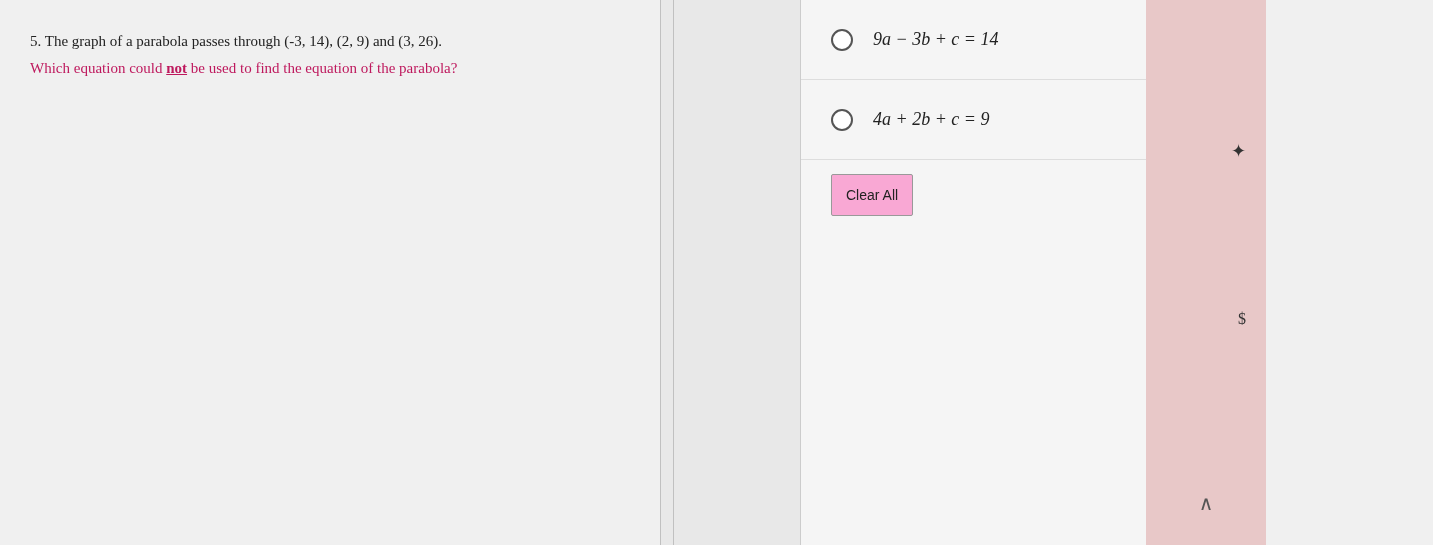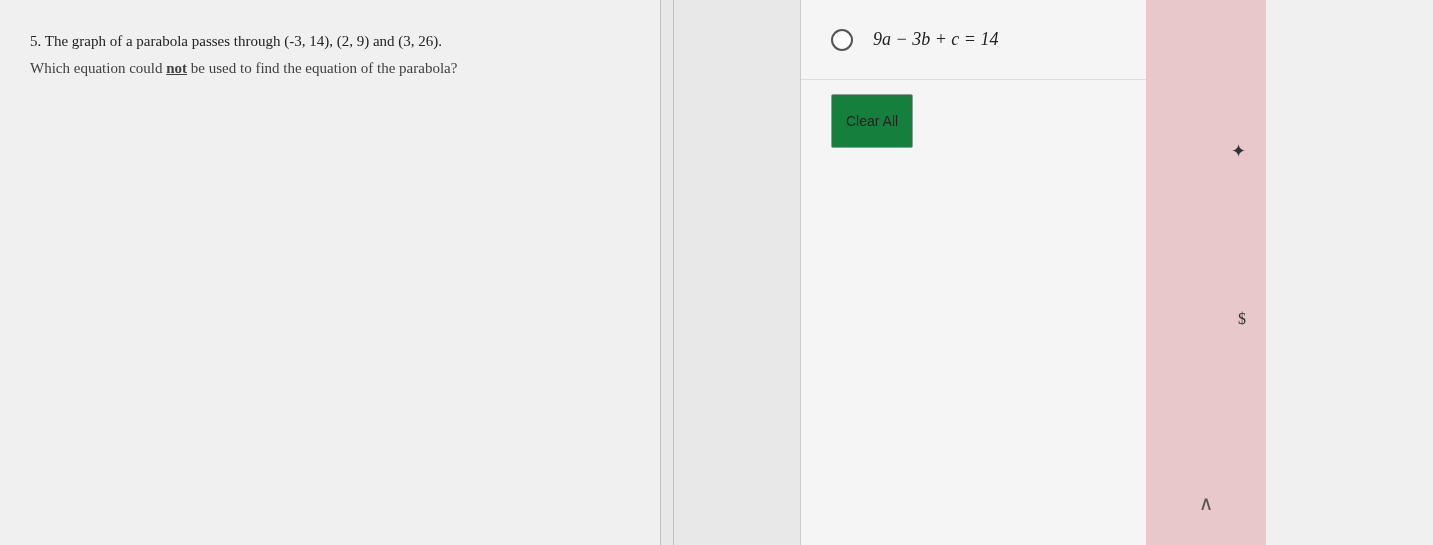--- a/index.html
+++ b/index.html
@@ -29,21 +29,21 @@
 
     .question-number-text {
       font-size: 15px;
       color: #222;
       line-height: 1.5;
       margin-bottom: 4px;
     }
 
     .question-subtext {
       font-size: 15px;
-      color: #404040;
+      color: #be185d;
       line-height: 1.5;
     }
 
     .underline {
       text-decoration: underline;
       font-weight: bold;
     }
 
     
     .answers-panel {
@@ -93,23 +93,23 @@
     }
 
     .clear-all-row {
       padding: 14px 20px 14px 30px;
       display: flex;
       align-items: center;
       background: #f5f5f5;
     }
 
     .clear-all-btn {
-      padding: 18px 14px;
+      padding: 12px 14px;
       border: 1px solid #999;
-      background: #15803d;
+      background: #f9a8d4;
       font-size: 14px;
       font-family: Arial, sans-serif;
       cursor: pointer;
       color: #222;
       border-radius: 2px;
     }
 
     
     .right-decoration {
       width: 120px;
@@ -192,20 +192,26 @@
     <div class="answers-panel">
 
       <div class="answer-option">
         <div class="radio-circle"></div>
         <div class="equation-text math">
           9<i>a</i> − 3<i>b</i> + <i>c</i> = 14
         </div>
       </div>
 
 
+      <div class="answer-option">
+        <div class="radio-circle"></div>
+        <div class="equation-text math">
+          4<i>a</i> + 2<i>b</i> + <i>c</i> = 9
+        </div>
+      </div>
 
 
       <div class="clear-all-row">
         <button class="clear-all-btn">Clear All</button>
       </div>
 
     </div>
 
     <div class="right-decoration">
       <span class="star-mark">✦</span>

